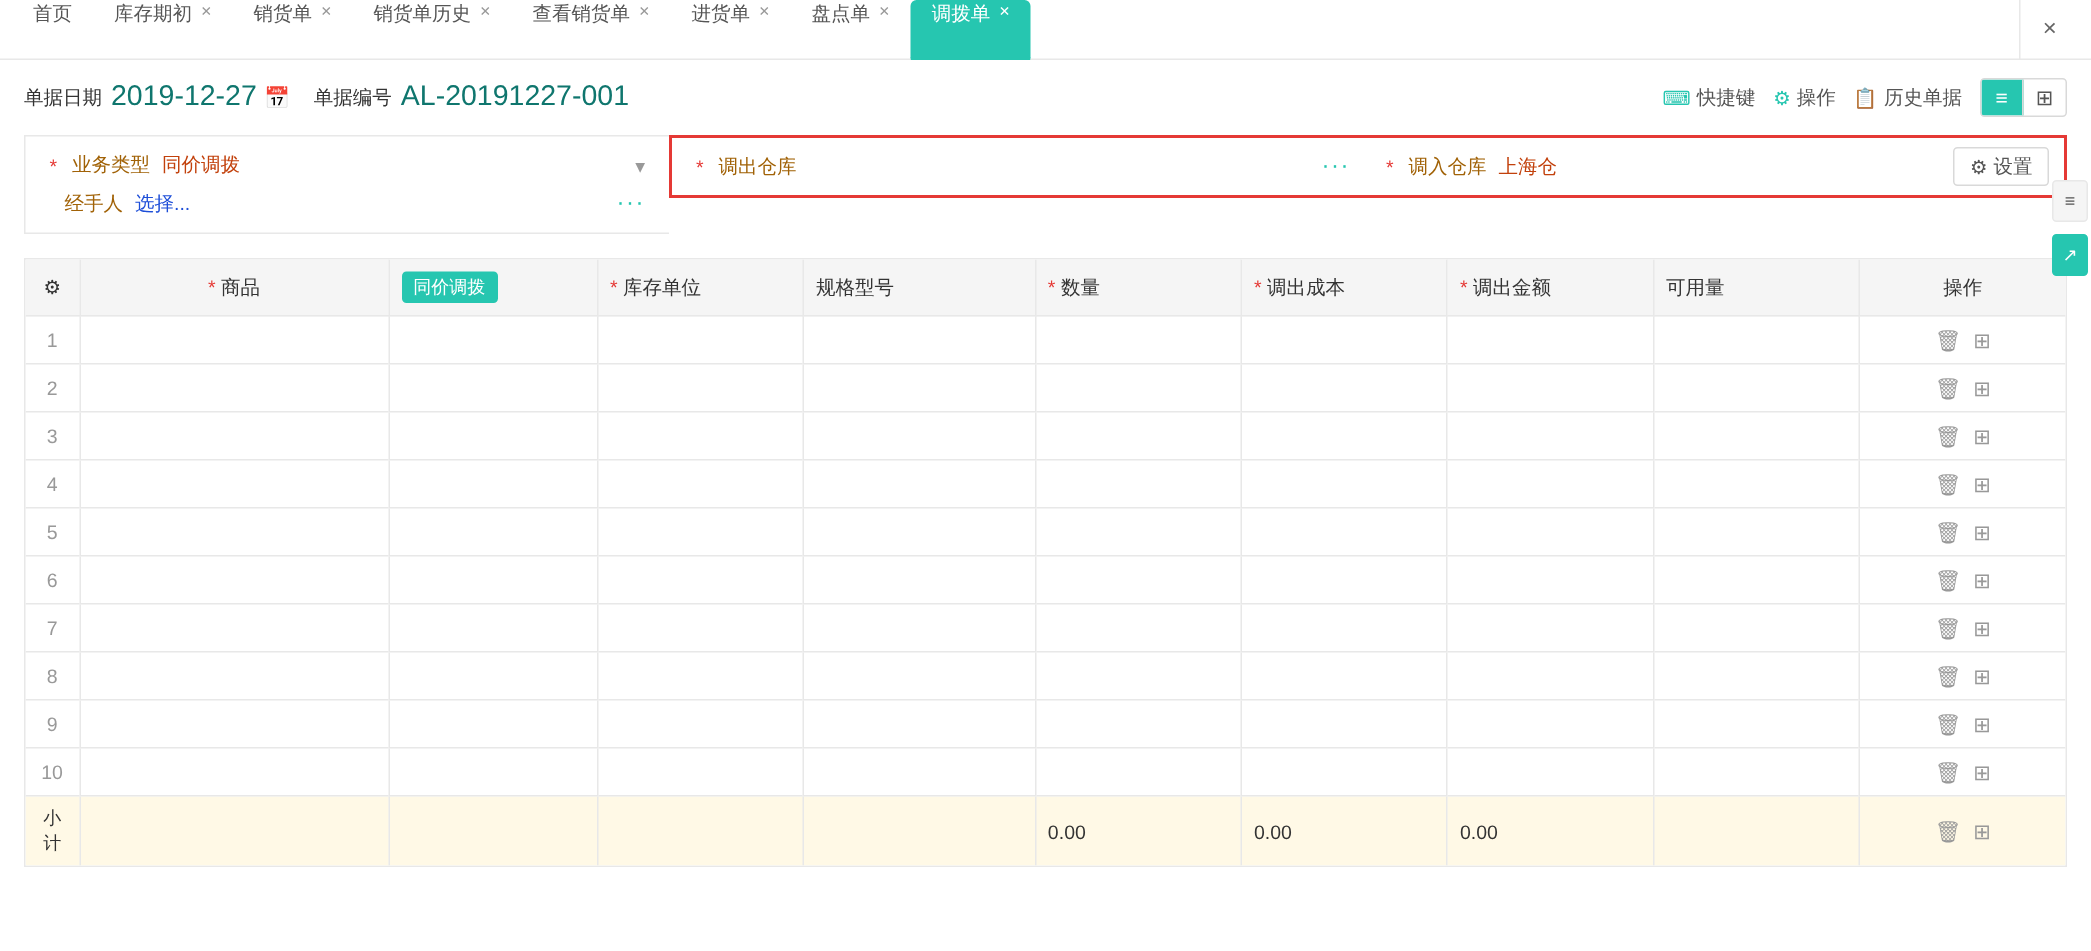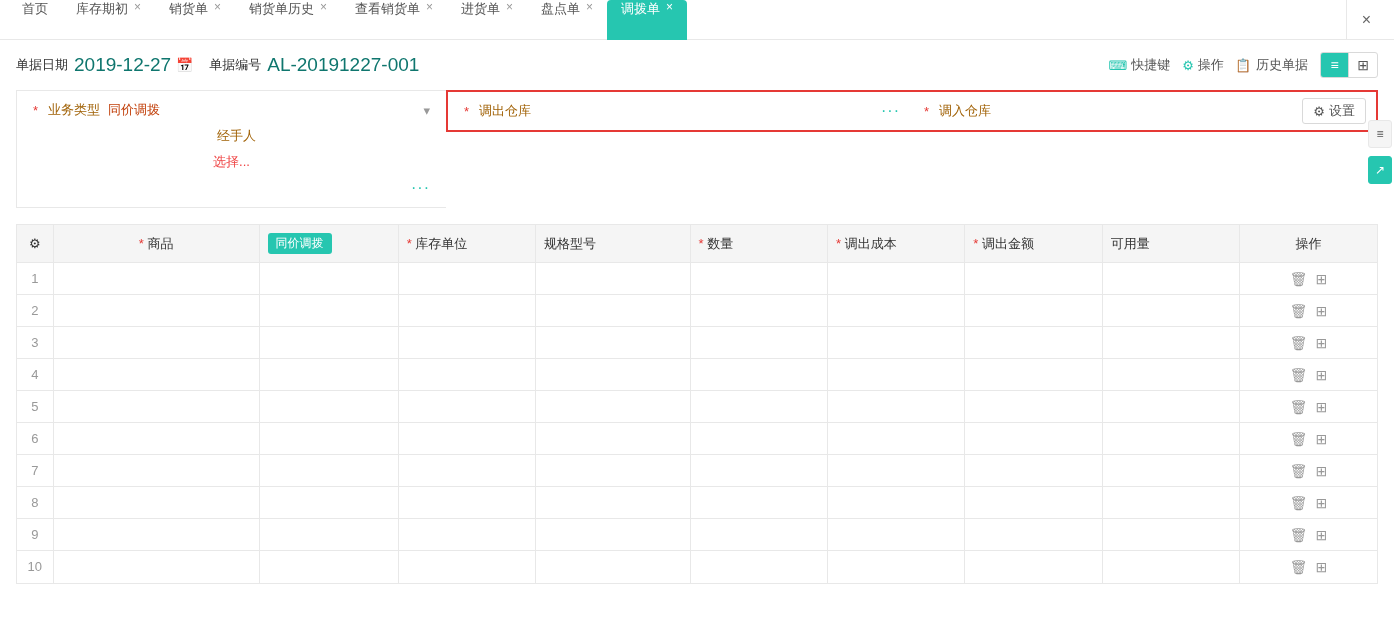--- a/index.html
+++ b/index.html
@@ -69,25 +69,25 @@
       flex: 0 0 430px; border: 1px solid #e8e8e8; border-right: none;
       padding: 10px 16px; background: #fff;
     }
     .form-right {
       flex: 1; border: 2px solid #e53935; padding: 10px 16px; background: #fff;
       position: relative;
     }
     .form-field {
       display: flex; align-items: center; margin-bottom: 8px; gap: 8px;
     }
-    .form-field:last-child { margin-bottom: 0; flex-direction: column; }
+    .form-field:last-child { margin-bottom: 0; }
     .required-star { color: #e53935; margin-right: 2px; }
     .form-label { font-size: 13px; color: #a16207; white-space: nowrap; }
     .form-value { font-size: 13px; color: #c2410c; flex: 1; }
-    .form-placeholder { color: #ef4444; font-size: 13px; }
+    .form-placeholder { color: #1d4ed8; font-size: 13px; }
     .form-dots { color: #26c6b0; cursor: pointer; margin-left: auto; font-size: 16px; letter-spacing: 1px; }
     .form-dropdown { color: #999; cursor: pointer; margin-left: 4px; }
 
     .warehouse-row {
       display: flex; align-items: center; gap: 24px;
     }
     .warehouse-item {
       display: flex; align-items: center; gap: 8px; flex: 1;
     }
 
@@ -244,20 +244,21 @@
     <div class="form-right">
       <div class="warehouse-row">
         <div class="warehouse-item">
           <span class="required-star">*</span>
           <span class="form-label">调出仓库</span>
           <span class="form-dots">···</span>
         </div>
         <div class="warehouse-item">
           <span class="required-star">*</span>
           <span class="form-label">调入仓库</span>
+          <span class="form-value">上海仓</span>
           <span class="form-dots">···</span>
         </div>
       </div>
       <div class="settings-btn">
         <span>⚙</span>
         <span>设置</span>
       </div>
     </div>
   </div>
 
@@ -461,20 +462,37 @@
         <td></td>
         <td></td>
         <td></td>
         <td>
           <div class="ops-cell">
             <span class="op-icon">🗑</span>
             <span class="op-icon">⊞</span>
           </div>
         </td>
       </tr>
+          <tr class="subtotal-row">
+    <td class="row-num" style="color:#333; font-size:12px;">小计</td>
+    <td></td>
+    <td></td>
+    <td></td>
+    <td></td>
+    <td style="color:#333;">0.00</td>
+    <td style="color:#333;">0.00</td>
+    <td style="color:#333;">0.00</td>
+    <td></td>
+    <td>
+      <div class="ops-cell">
+        <span class="op-icon">🗑</span>
+        <span class="op-icon">⊞</span>
+      </div>
+    </td>
+  </tr>
         </tbody>
     </table>
   </div>
 
 </div>
 
 <div class="right-sidebar">
   <div class="sidebar-btn">
     <span>≡</span>
   </div>

